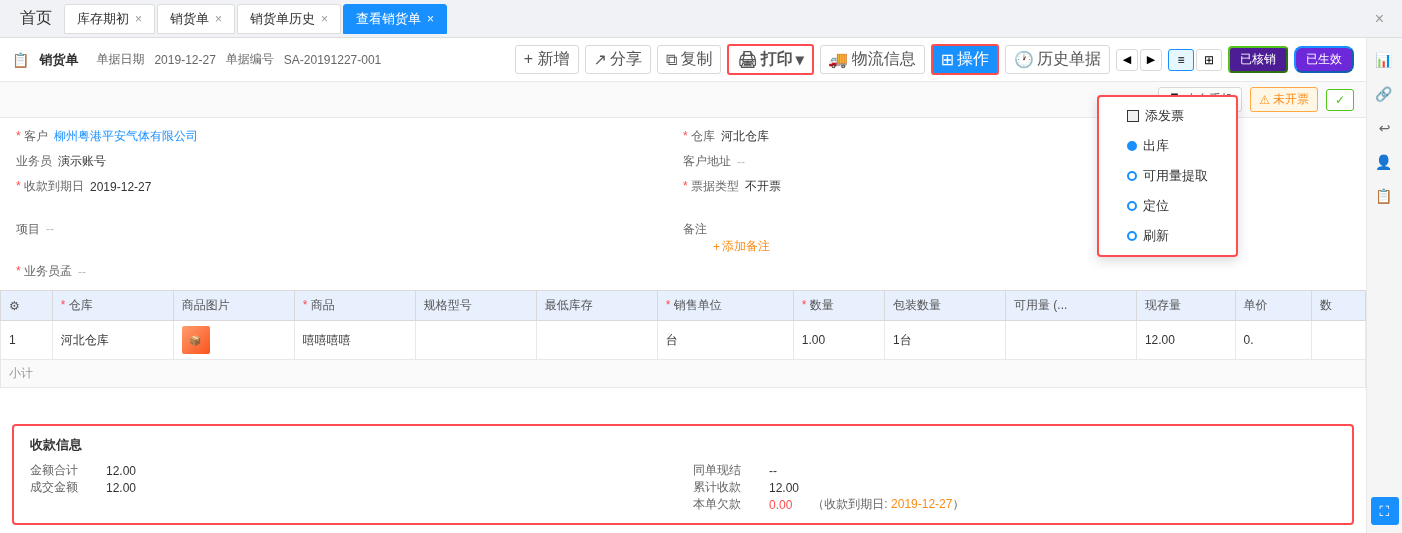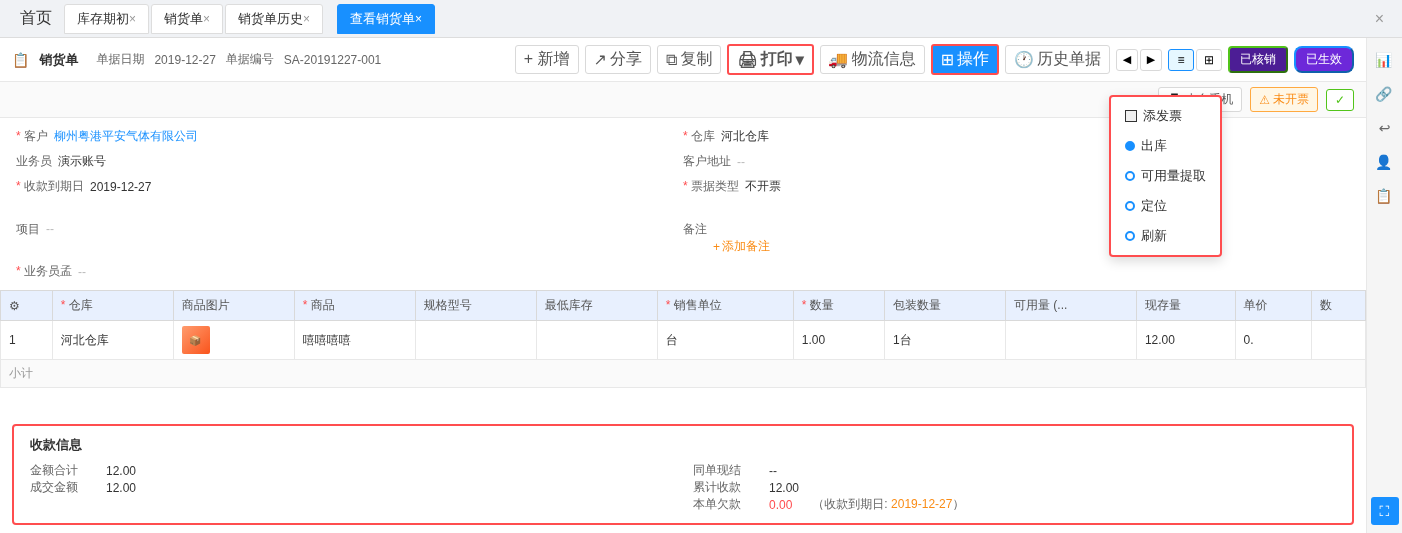--- a/index.html
+++ b/index.html
@@ -6,21 +6,21 @@
     body { font-family: 'Microsoft YaHei', sans-serif; font-size: 13px; background: #f0f2f5; color: #333; overflow: hidden; }
 
     
     .tab-bar {
       display: flex; align-items: center; background: #f0f2f5; padding: 0 10px;
       height: 38px; border-bottom: 1px solid #ddd; gap: 2px;
     }
     .tab {
       display: flex; align-items: center; padding: 0 12px; height: 30px;
       background: #fff; border: 1px solid #ddd; border-radius: 3px 3px 0 0;
-      cursor: pointer; font-size: 13px; white-space: nowrap;
+      cursor: pointer; gap: 6px; font-size: 13px; white-space: nowrap;
     }
     .tab.active { background: #1890ff; color: #fff; border-color: #1890ff; }
     .tab.active .tab-close { color: #fff; }
     .tab-close { color: #999; font-size: 12px; cursor: pointer; }
     .tab-home { background: none; border: none; font-size: 16px; padding: 0 10px; cursor: pointer; color: #333; }
     .tab-spacer { flex: 1; }
     .tab-bar-close { color: #999; font-size: 16px; cursor: pointer; padding: 4px 8px; }
 
     
     .main-content { background: #fff; height: calc(533px - 38px); display: flex; flex-direction: column; }
@@ -99,23 +99,23 @@
       position: absolute; right: 0; top: 38px; width: 36px;
       background: #f5f5f5; border-left: 1px solid #e8e8e8;
       display: flex; flex-direction: column; align-items: center;
       padding: 8px 0; gap: 6px; height: calc(533px - 38px);
     }
     .sidebar-icon { width: 28px; height: 28px; display: flex; align-items: center; justify-content: center; border-radius: 3px; cursor: pointer; font-size: 14px; color: #666; }
     .sidebar-icon.active { background: #1890ff; color: #fff; }
 
     
     .dropdown-menu {
-      position: absolute; top: 95px; right: 180px;
+      position: absolute; top: 95px; right: 164px;
       background: #fff; border: 2px solid #ff4d4f; border-radius: 4px;
-      padding: 4px 2px; z-index: 100; min-width: 100px;
+      padding: 4px 16px; z-index: 100; min-width: 100px;
       box-shadow: 0 4px 12px rgba(0,0,0,0.15);
     }
     .menu-item {
       display: flex; align-items: center; gap: 6px;
       padding: 6px 12px; cursor: pointer; font-size: 13px; color: #333;
     }
     .menu-dot { width: 10px; height: 10px; border-radius: 50%; border: 2px solid; }
     .menu-dot.blue { border-color: #1890ff; background: #1890ff; }
     .menu-dot.blue-outline { border-color: #1890ff; }
     .menu-icon-sq { width: 12px; height: 12px; border: 1px solid #333; background: #f0f0f0; }
@@ -141,21 +141,21 @@
     <div class="tab">
       <span>销货单</span>
       <span class="tab-close">×</span>
     </div>
 
     <div class="tab">
       <span>销货单历史</span>
       <span class="tab-close">×</span>
     </div>
 
-    <div class="tab active" style="background:#1890ff; color:#fff; border-color:#1890ff;margin-left:12px;">
+    <div class="tab active" style="background:#1890ff; color:#fff; border-color:#1890ff;">
       <span>查看销货单</span>
       <span class="tab-close" style="color:#fff;">×</span>
     </div>
 
     <div class="tab-spacer"></div>
     <span class="tab-bar-close">×</span>
   </div>
 
   <div class="main-content" style="margin-right:36px;">
 

